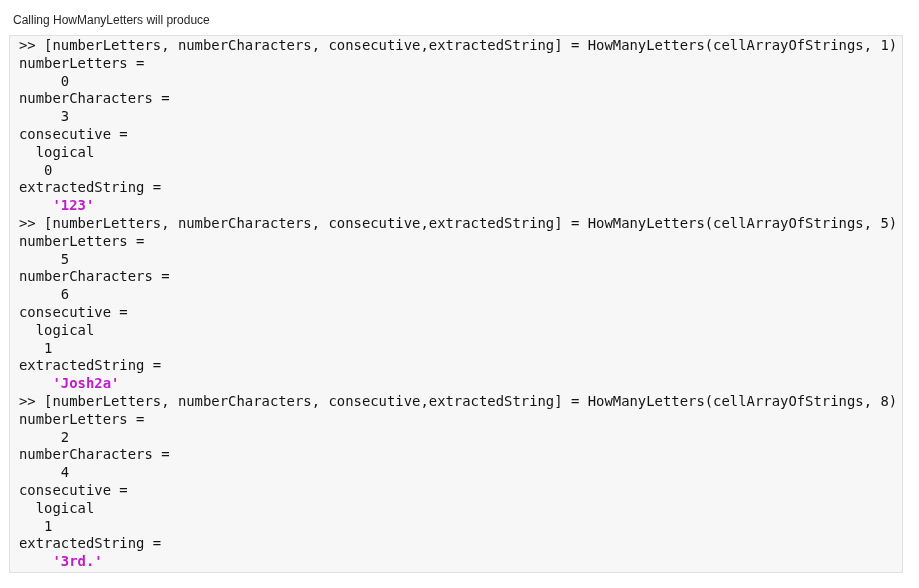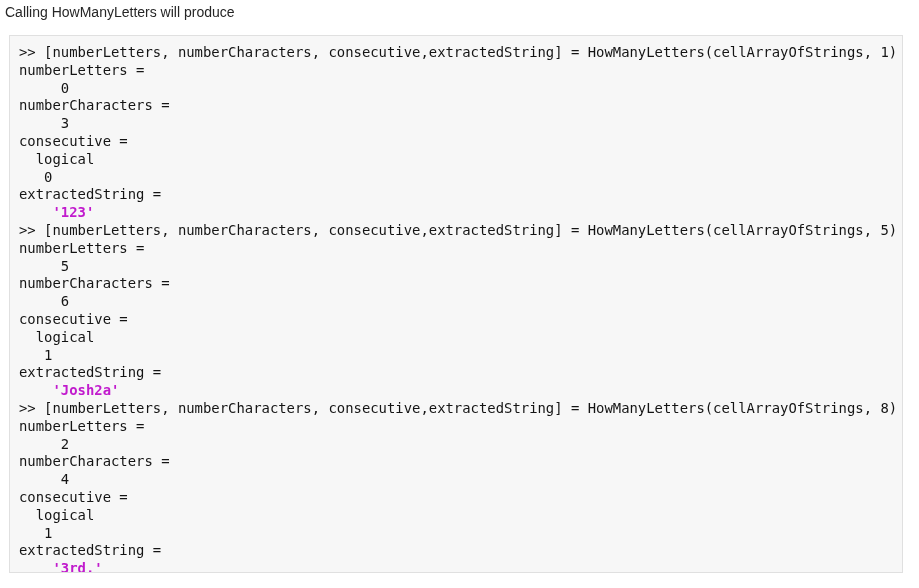--- a/index.html
+++ b/index.html
@@ -11,34 +11,34 @@
     position: relative;
     width: 919px;
     height: 588px;
     overflow: hidden;
     font-family: "Liberation Sans", sans-serif;
   }
   .intro {
     position: absolute;
     left: 5px;
     top: 4px;
-    margin: 0;
-    font-size: 14px;
+    margin: 8px;
+    font-size: 12px;
     line-height: 16px;
     color: var(--text-color, #262626);
   }
   .console {
     position: absolute;
     left: 9px;
     top: 35px;
     width: 894px;
     height: 538px;
     box-sizing: border-box;
     margin: 0;
-    padding: 8px 4px 1px 9px;
+    padding: 1px 4px 1px 9px;
     background: var(--block-bg, #f7f7f7);
     border: 1px solid var(--block-border, #e0e0e0);
     font-family: "DejaVu Sans Mono", monospace;
     font-size: 13.9px;
     line-height: 17.8px;
     color: var(--code-color, #141414);
     overflow: hidden;
   }
   .line {
     white-space: pre;

